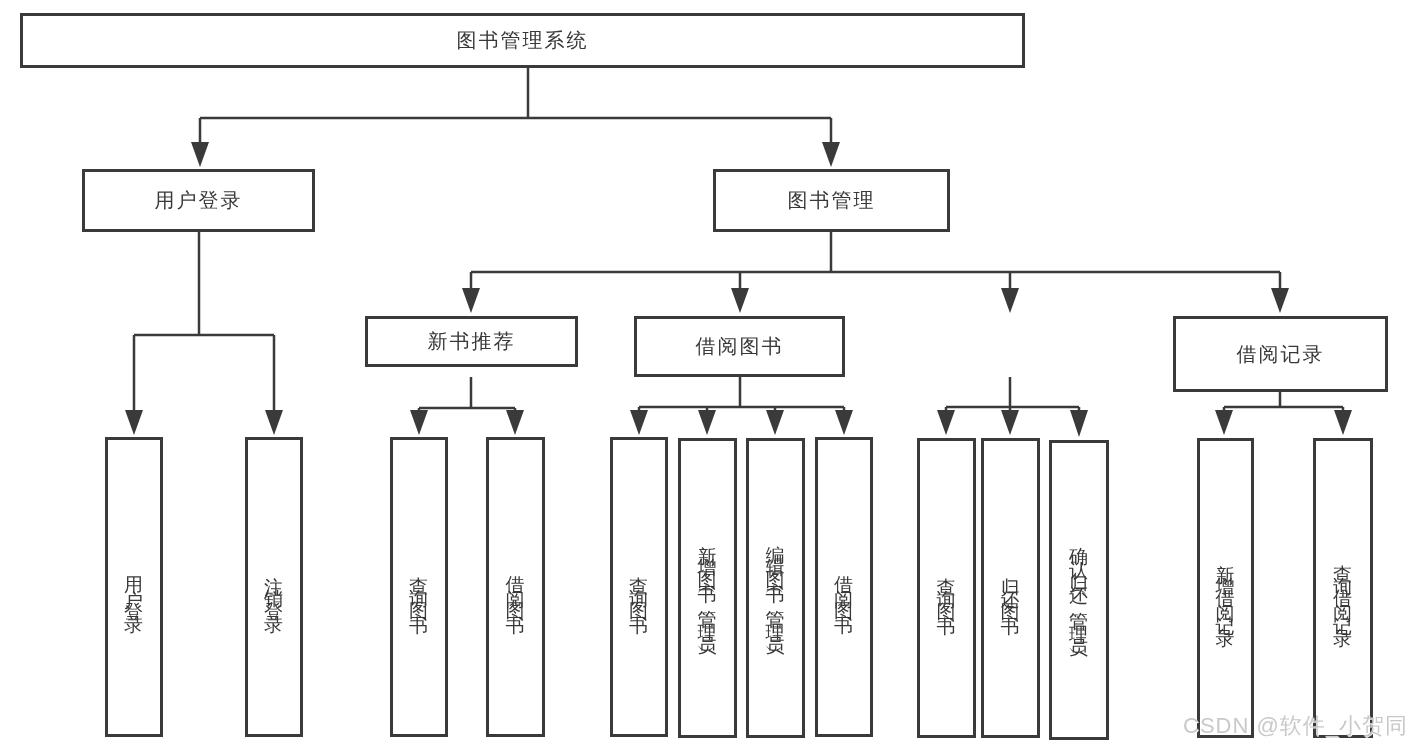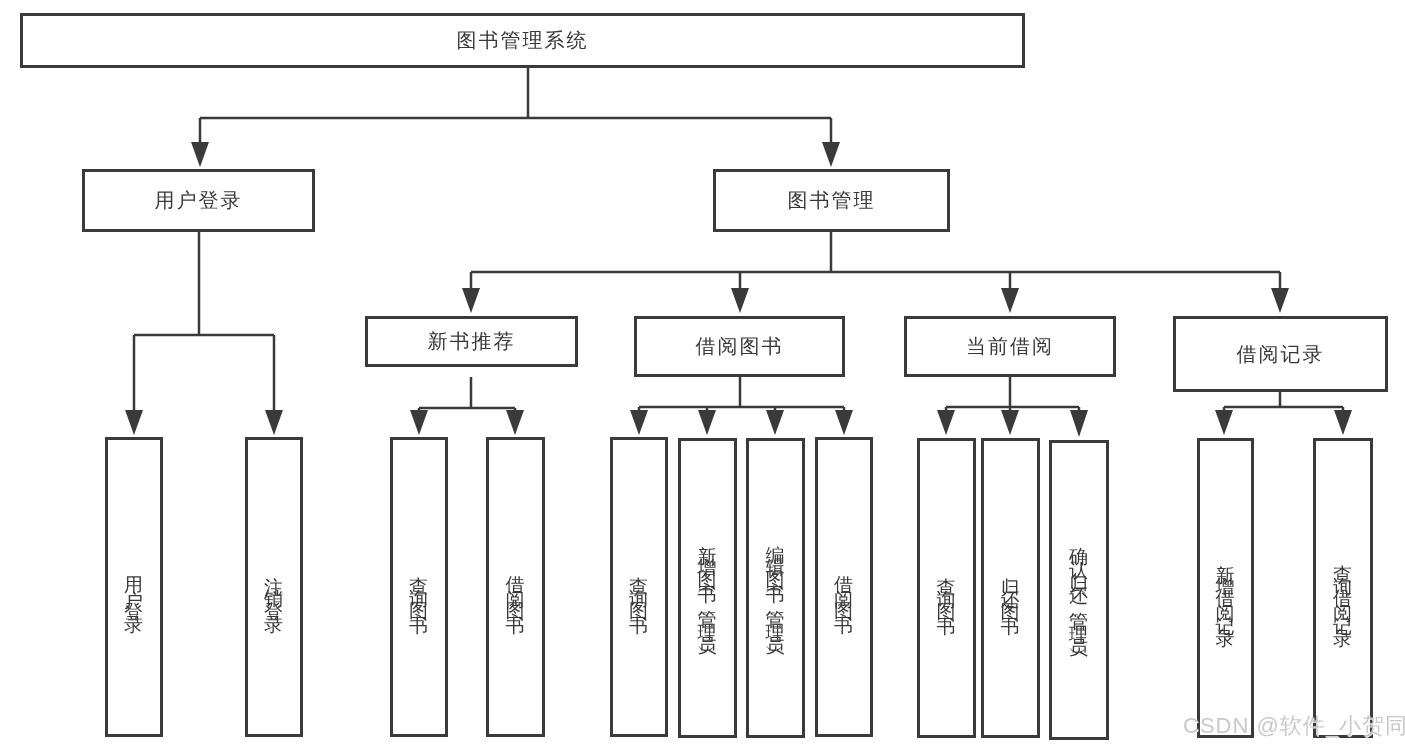--- a/index.html
+++ b/index.html
@@ -105,23 +105,20 @@
   <div class="node hnode" style="left:713px; top:169px; width:237px; height:63px;">
     <span class="lbl">图书管理</span>
   </div>
 
   <div class="node hnode" style="left:365px; top:316px; width:213px; height:51px;">
     <span class="lbl">新书推荐</span>
   </div>
   <div class="node hnode" style="left:634px; top:316px; width:211px; height:61px;">
     <span class="lbl">借阅图书</span>
   </div>
-  <div class="node hnode" style="left:904px; top:316px; width:212px; height:61px;">
-    <span class="lbl">当前借阅</span>
-  </div>
   <div class="node hnode" style="left:1173px; top:316px; width:215px; height:76px;">
     <span class="lbl">借阅记录</span>
   </div>
 
   <div class="node vnode" style="left:105px; top:437px; width:58px; height:300px;">
     <span class="lbl">用户登录</span>
   </div>
   <div class="node vnode" style="left:245px; top:437px; width:58px; height:300px;">
     <span class="lbl">注销登录</span>
   </div>

